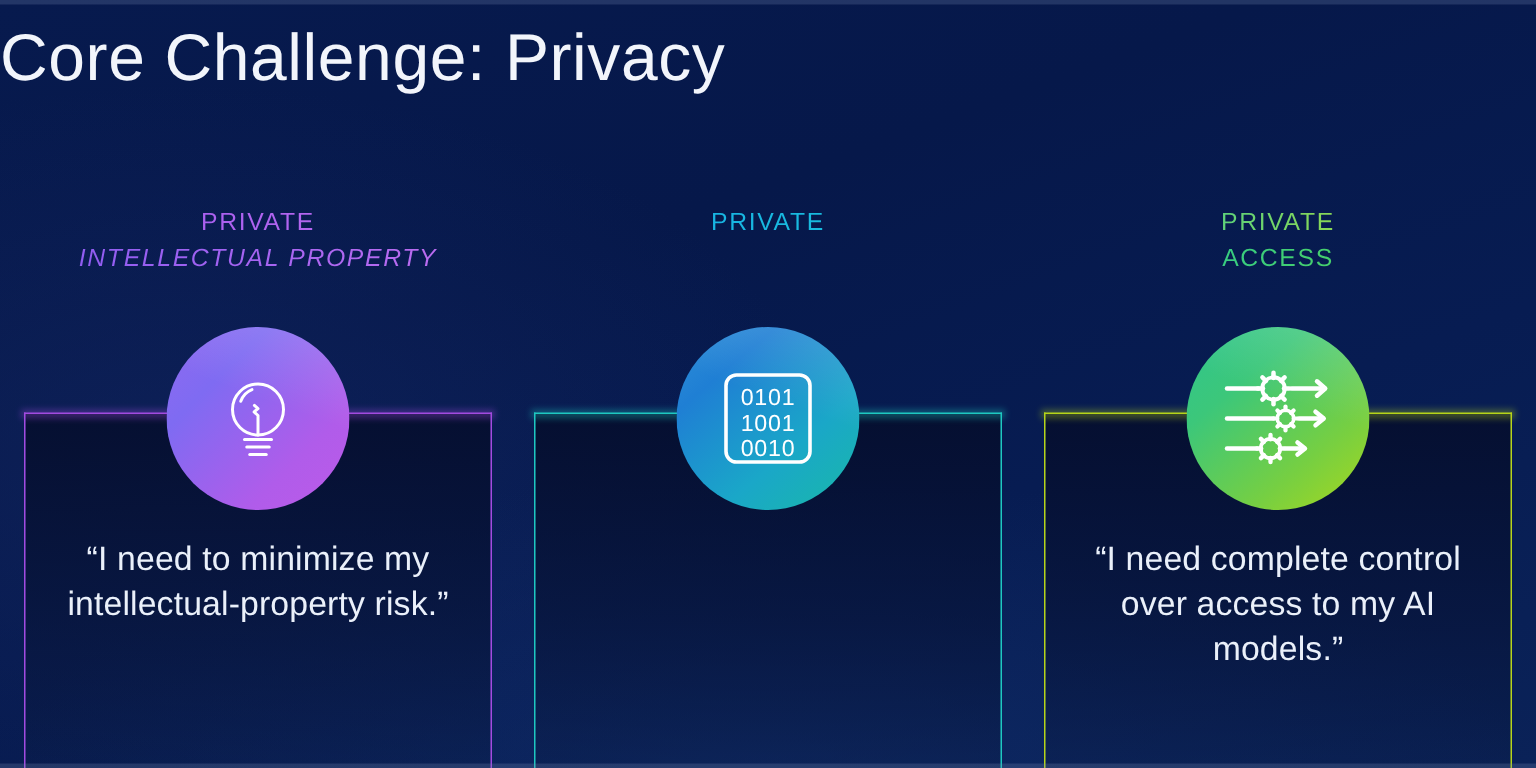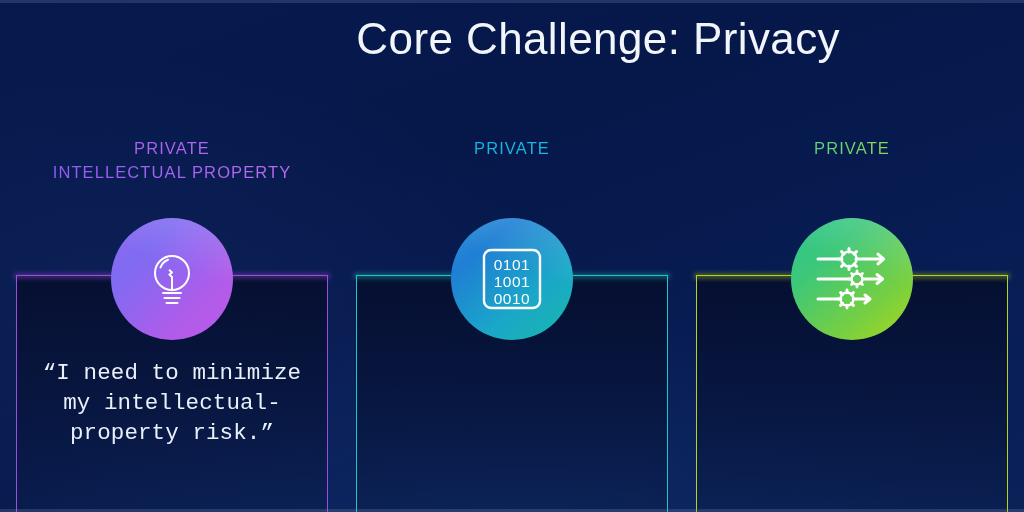--- a/index.html
+++ b/index.html
@@ -27,21 +27,21 @@
     pointer-events: none;
   }
   .edge-top { top: 0; }
   .edge-bottom { bottom: 0; }
 
   .slide-title {
     position: absolute;
     top: 14px;
     left: 0;
     width: 840px;
-    text-align: right;
+    text-align: left;
     color: #f2f5fb;
     font-size: 44px;
     font-weight: 400;
     letter-spacing: 0.4px;
     white-space: nowrap;
   }
 
   .columns {
     position: absolute;
     top: 0; left: 0;
@@ -98,21 +98,21 @@
     line-height: 24px;
     text-transform: uppercase;
   }
   .col-head .l1, .col-head .l2 {
     display: block;
     background-clip: text;
     -webkit-background-clip: text;
     color: transparent;
   }
   .col-1 .col-head .l1 { background-image: linear-gradient(90deg, #9a57f0, #c46ff0); }
-  .col-1 .col-head .l2 { background-image: linear-gradient(90deg, #8a5af2, #c16ef0); }
+  .col-1 .col-head .l2 { background-image: linear-gradient(90deg, #8a5af2, #c16ef0); font-style: italic; }
   .col-2 .col-head .l1 { background-image: linear-gradient(90deg, #17a9e8, #19c6d8); }
   .col-2 .col-head .l2 { background-image: linear-gradient(90deg, #17a9e8, #19c6d8); }
   .col-3 .col-head .l1 { background-image: linear-gradient(90deg, #19c9b4, #cfe01c); }
   .col-3 .col-head .l2 { background-image: linear-gradient(90deg, #1fc8a2, #5fd44a); }
 
   .circle {
     position: absolute;
     top: 218px;
     left: 50%;
     margin-left: -61px;
@@ -145,21 +145,20 @@
     position: absolute;
     top: 358px;
     left: 14px;
     width: calc(100% - 28px);
     text-align: center;
     color: #eaf0fa;
     font-size: 22.5px;
     font-weight: 400;
     line-height: 30px;
     letter-spacing: 0.1px;
-    font-family: Liberation Mono, monospace;
   }
   .col-3 .quote { top: 358px; }
 </style>
 </head>
 <body>
 
 <div id="slide">
 
   <div class="edge-top"></div>
 
@@ -214,20 +213,21 @@
           </svg>
         </span>
       </div>
 
     </div>
 
     <div class="column col-3">
 
       <div class="col-head">
         <span class="l1">PRIVATE</span>
+        <span class="l2">ACCESS</span>
       </div>
 
       <div class="card">
         <div class="card-glow"></div>
       </div>
 
       <div class="circle">
         <span>
           <svg width="78" height="70" viewBox="0 0 78 70" fill="none" stroke="#ffffff" stroke-width="3" stroke-linecap="round">
 
@@ -278,18 +278,19 @@
                 <line x1="40.4" y1="48.6" x2="38.4" y2="50.6"></line>
                 <line x1="29.6" y1="59.4" x2="27.6" y2="61.4"></line>
               </g>
             </g>
             <line x1="44" y1="55" x2="56" y2="55"></line>
             <path d="M52 51 L57 55 L52 59" stroke-width="3" fill="none" stroke-linejoin="round"></path>
           </svg>
         </span>
       </div>
 
+      <div class="quote">“I need complete control over access to my AI models.”</div>
     </div>
 
   </div>
 
   <div class="edge-bottom"></div>
 </div>
 
 </body></html>

